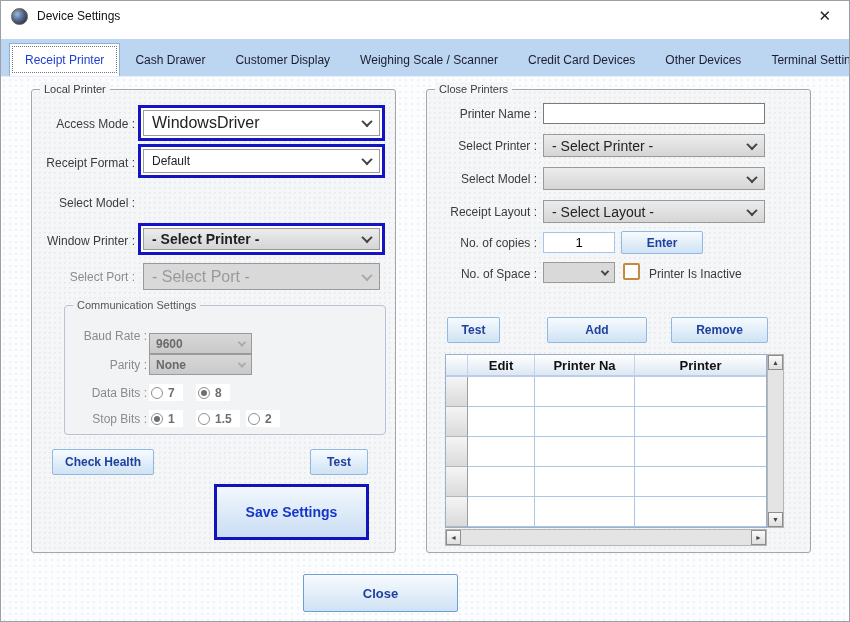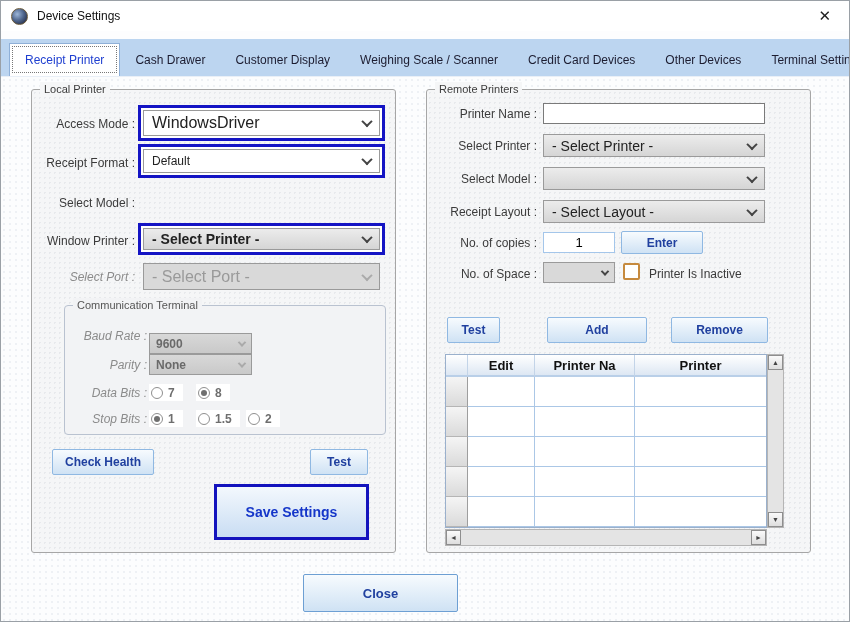--- a/index.html
+++ b/index.html
@@ -55,21 +55,21 @@
     background-size: 5px 5px;
   }
   .legend {
     position: absolute; top: -8px; left: 8px; padding: 0 4px;
     background: #f5f6f7; font-size: 11px; color: #3c3c3c; line-height: 14px;
   }
   .grp-local  { left: 30px;  top: 12px; width: 365px; height: 464px; }
   .grp-remote { left: 425px; top: 12px; width: 385px; height: 464px; }
 
   .lbl { position: absolute; font-size: 12px; color: #3b3b3b; text-align: right; }
-  .lbl.dis { color: #8b8b8b; font-style: italic; }
+  .lbl.dis { color: #8b8b8b; }
 
   
   .bluebox { position: absolute; border: 3px solid #1414c4; background: #fff; padding: 2px; }
   .dd {
     display: flex; align-items: center; justify-content: space-between;
     padding: 0 8px; border: 1px solid #9a9a9a; height: 100%; width: 100%;
     color: #222; overflow: hidden; white-space: nowrap;
   }
   .dd-white { background: #ffffff; }
   .dd-gray  { background: linear-gradient(#ececec, #d5d5d5); }
@@ -207,21 +207,21 @@
 
       <div class="lbl dis" style="left:5px; top:180px; width:98px;">Select Port :</div>
       <div style="position:absolute; left:111px; top:173px; width:237px; height:27px;">
         <div class="dd dd-dis" style="font-size:16px;">
           <span>- Select Port -</span>
           <span class="chev dis"></span>
         </div>
       </div>
 
       <div class="comm">
-        <div class="legend">Communication Terminal</div>
+        <div class="legend">Communication Settings</div>
 
         <div class="lbl dis" style="left:2px; top:23px; width:80px;">Baud Rate :</div>
         <div style="position:absolute; left:84px; top:19px; width:103px; height:21px;margin-top:8px;">
           <div class="dd" style="background:linear-gradient(#d8d8d8,#c9c9c9); padding:0 6px;">
             <span>9600</span>
             <span class="chev sm dis"></span>
           </div>
         </div>
 
         <div class="lbl dis" style="left:2px; top:52px; width:80px;">Parity :</div>
@@ -256,21 +256,21 @@
           <span class="rlbl">2</span>
         </div>
       </div>
 
       <div class="btn" style="left:20px; top:359px; width:102px; height:26px;">Check Health</div>
       <div class="btn" style="left:278px; top:359px; width:58px; height:26px;">Test</div>
       <div class="btn btn-save" style="left:182px; top:394px; width:155px; height:56px;">Save Settings</div>
     </div>
 
     <div class="group grp-remote">
-      <div class="legend">Remote Printers</div>
+      <div class="legend">Close Printers</div>
 
       <div class="lbl" style="left:5px; top:17px; width:105px;">Printer Name :</div>
       <input class="txt" style="left: 116px; top: 13px; width: 222px; height: 21px;" value="">
 
       <div class="lbl" style="left:5px; top:49px; width:105px;">Select Printer :</div>
       <div style="position:absolute; left:116px; top:44px; width:222px; height:23px;">
         <div class="dd dd-gray" style="font-size:14px;">
           <span>- Select Printer -</span>
           <span class="chev"></span>
         </div>

